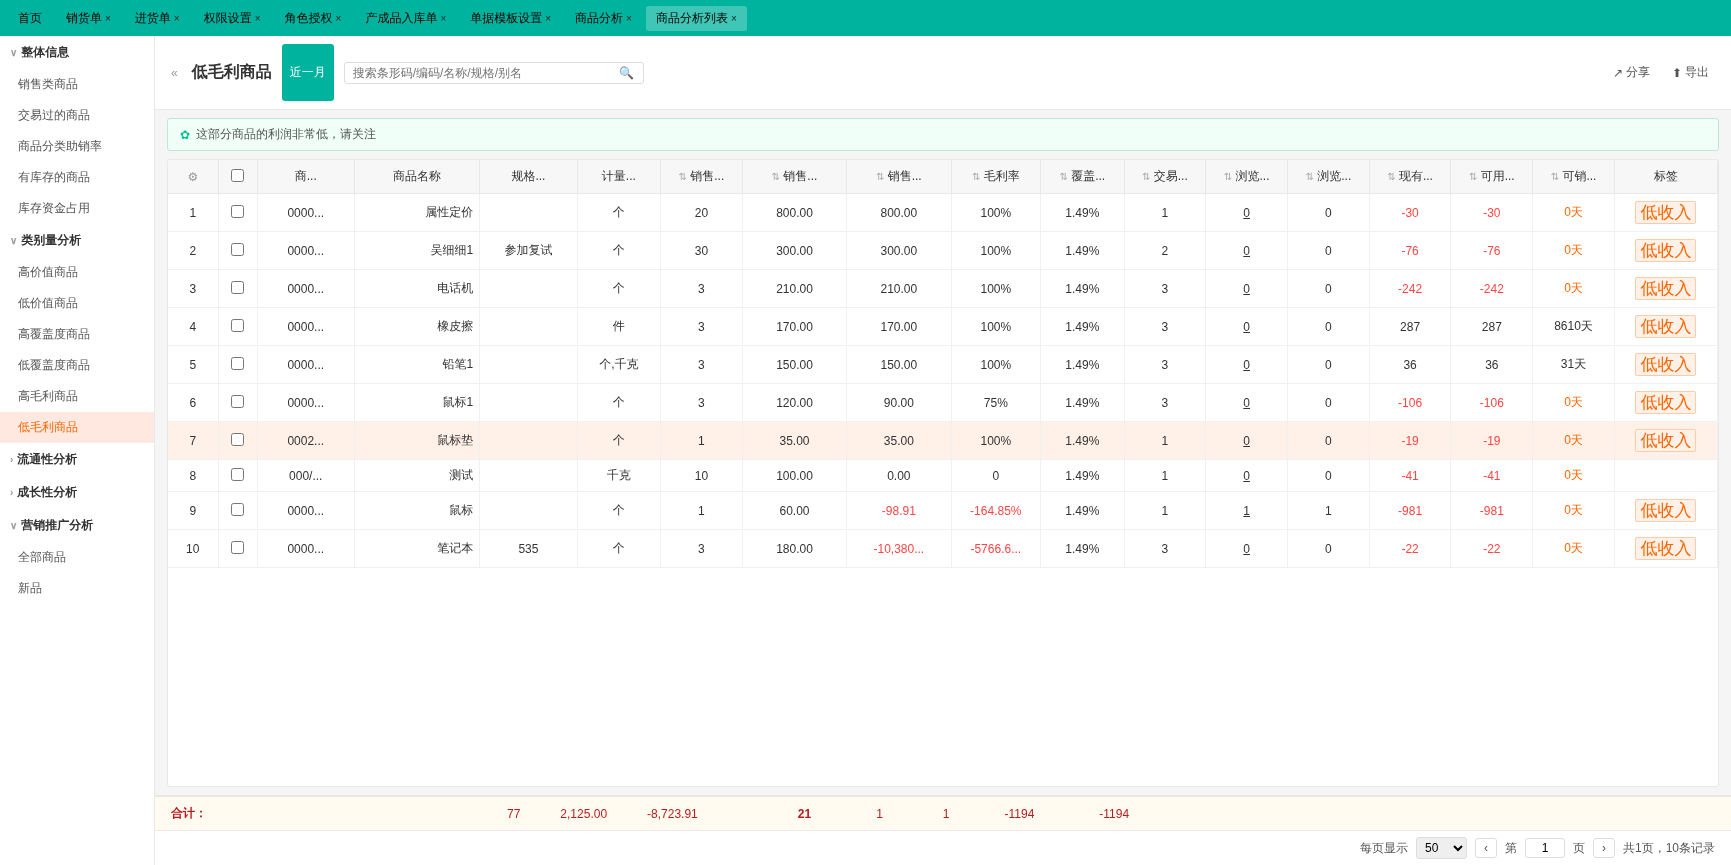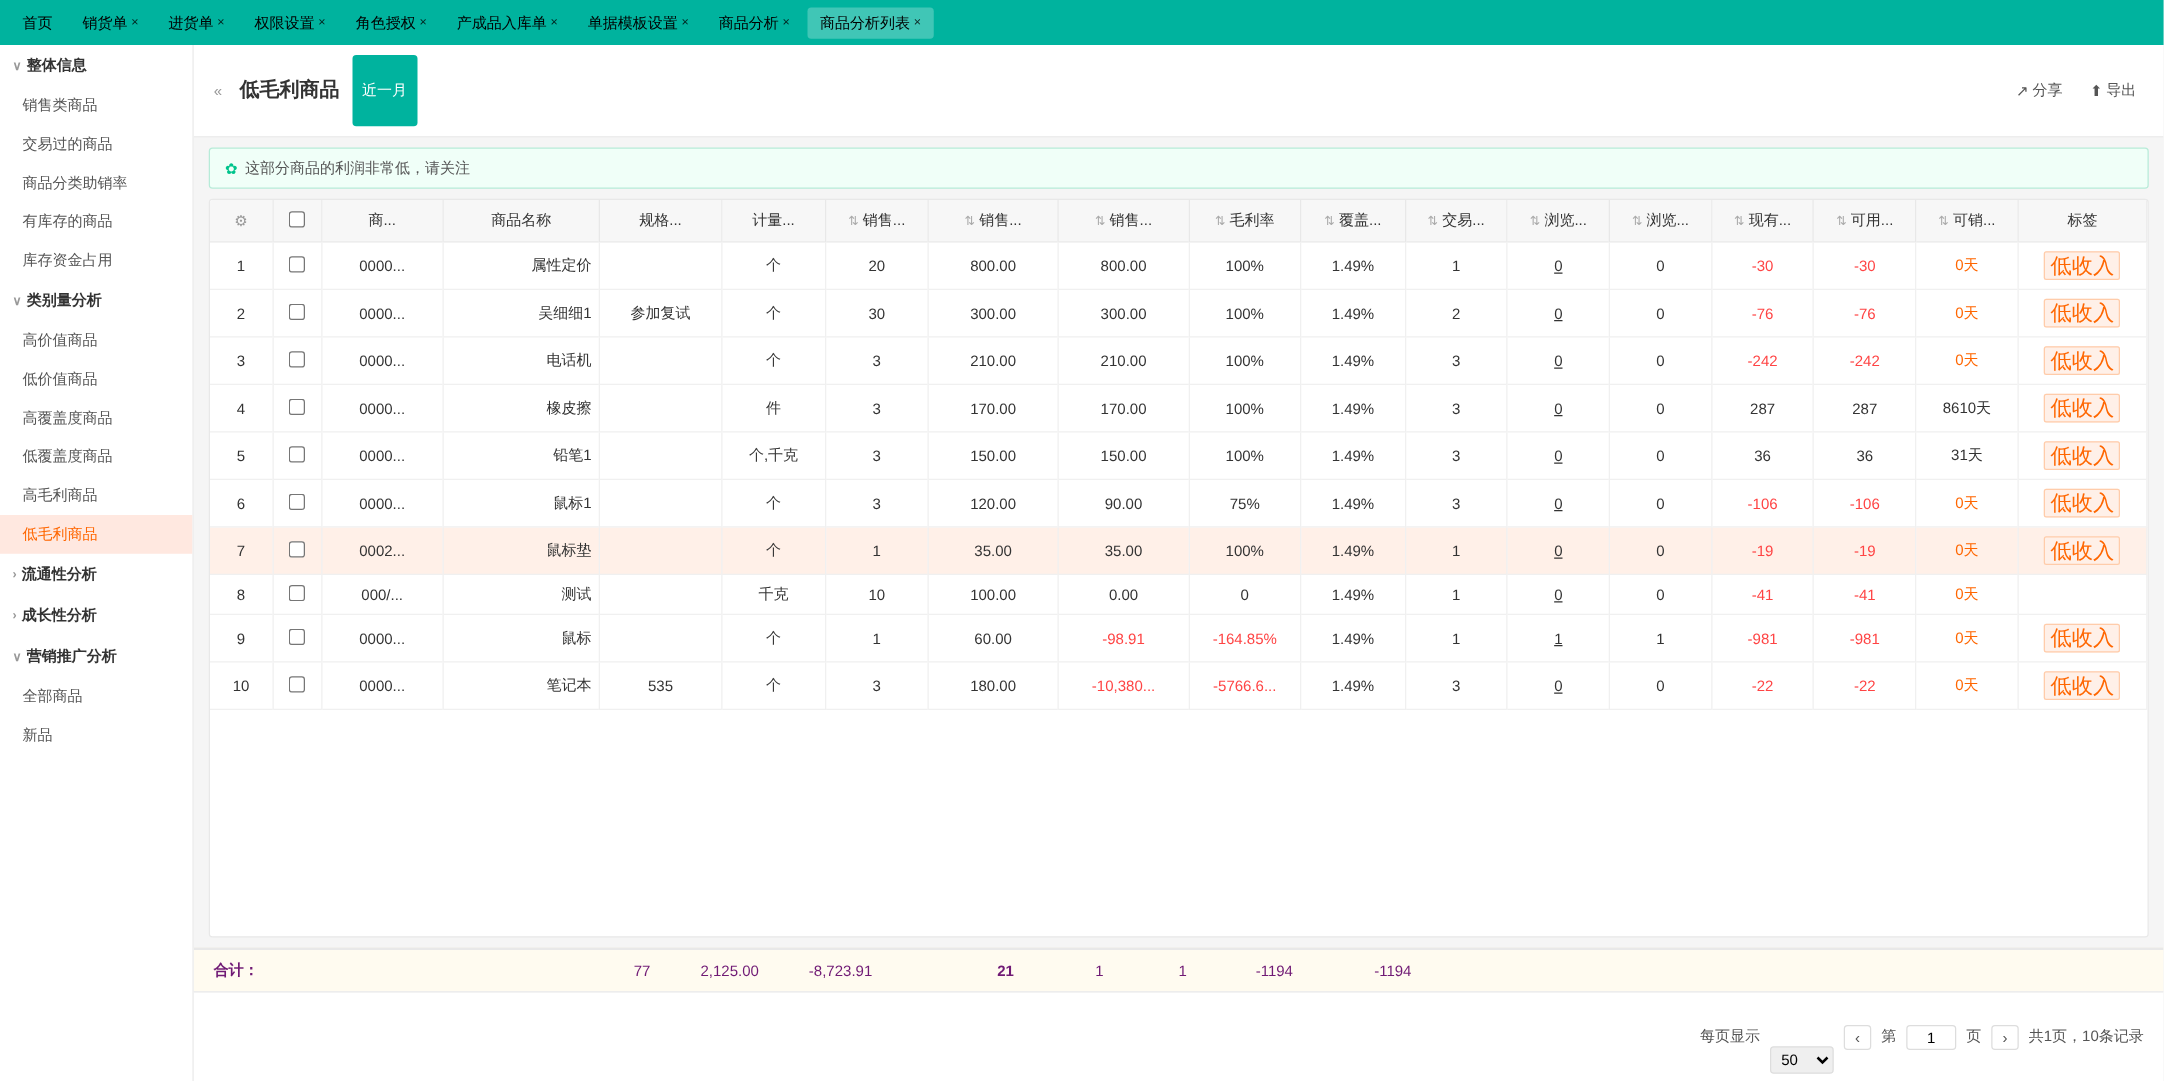--- a/index.html
+++ b/index.html
@@ -192,21 +192,21 @@
     .link-underline { text-decoration: underline; color: #333; cursor: pointer; }
 
     
     .table-footer {
       background: #fffbf0;
       border-top: 2px solid #e8e8e8;
       display: flex;
       align-items: center;
       padding: 8px 16px;
       font-size: 12px;
-      color: #701a75;
+      color: #b91c1c;
       gap: 20px;
     }
     .total-label { font-weight: bold; margin-right: 10px; }
 
     
     .pagination-bar {
       display: flex;
       align-items: center;
       justify-content: flex-end;
       padding: 6px 16px;
@@ -214,21 +214,20 @@
       border-top: 1px solid #e8e8e8;
       gap: 8px;
       font-size: 12px;
       color: #555;
     }
     .page-size-select {
       border: 1px solid #ddd;
       border-radius: 3px;
       padding: 2px 4px;
       font-size: 12px;
-      margin-top: 37px;
     }
     .page-btn {
       border: 1px solid #ddd;
       background: #fff;
       padding: 2px 8px;
       border-radius: 3px;
       cursor: pointer;
       color: #555;
     }
     .page-input {
@@ -364,20 +363,24 @@
       <span>新品</span>
     </div>
   </div>
 
   <div class="content">
 
     <div class="content-header">
       <span style="color:#999;cursor:pointer;margin-right:4px;">«</span>
       <span class="content-title">低毛利商品</span>
       <button class="tag-btn">近一月</button>
+      <div class="search-box">
+        <input type="text" placeholder="搜索条形码/编码/名称/规格/别名" style="">
+        <span class="search-icon">🔍</span>
+      </div>
       <div class="header-actions">
         <div class="action-btn">
           <span>↗</span>
           <span>分享</span>
         </div>
         <div class="action-btn">
           <span>⬆</span>
           <span>导出</span>
         </div>
       </div>

